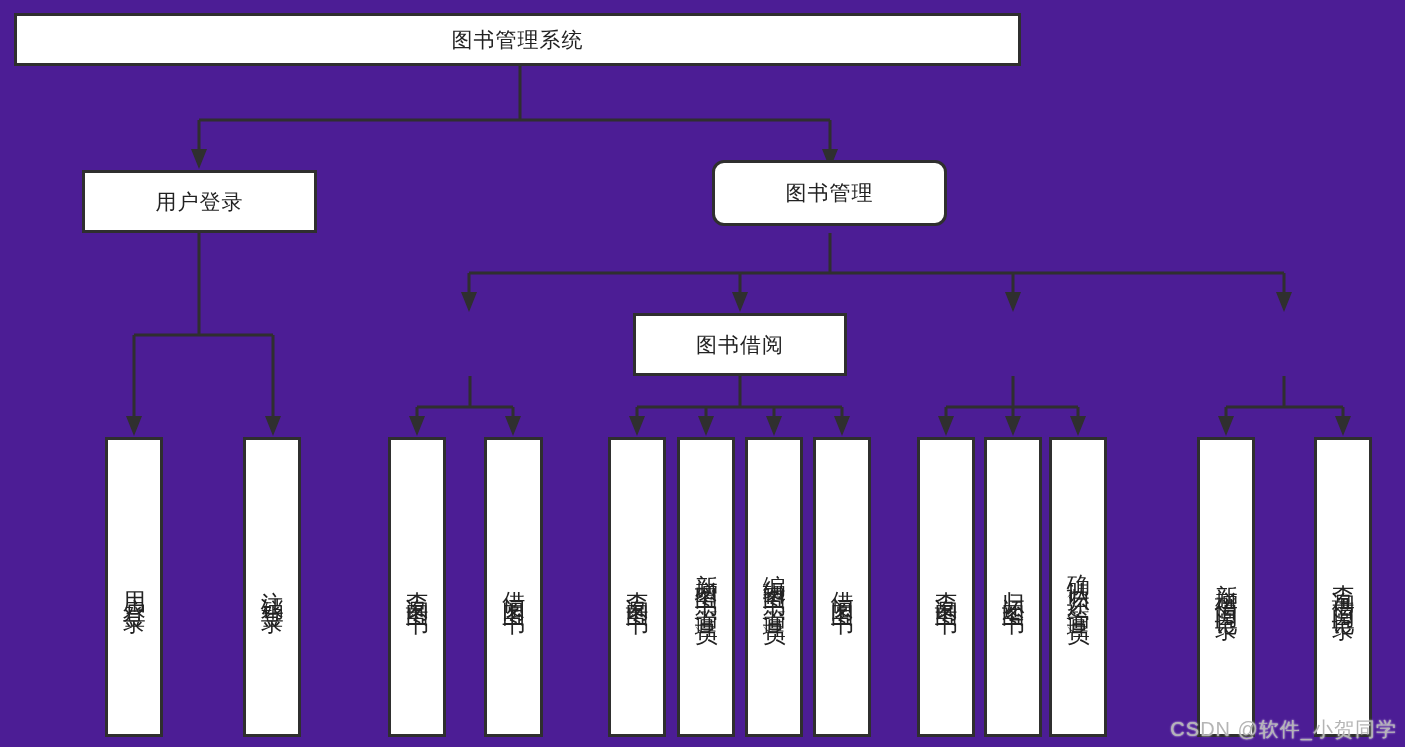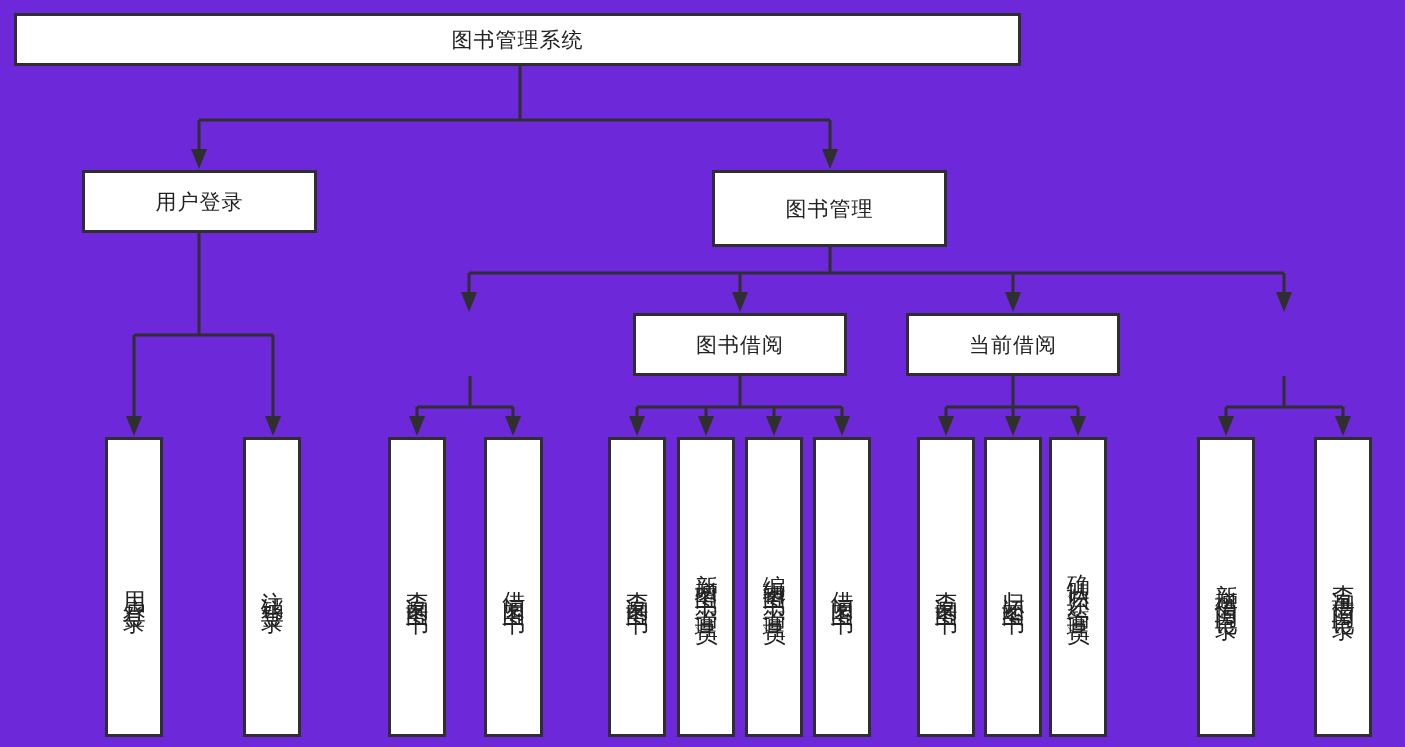--- a/index.html
+++ b/index.html
@@ -1,20 +1,20 @@
 <!DOCTYPE html>
 <html><head>
 <meta charset="utf-8">
 <style>
   html, body { margin: 0; padding: 0; background: #ffffff; }
   #stage {
     position: relative;
     width: 1405px;
     height: 747px;
-    background: #6d28d9;
+    background: #4c1d95;
     overflow: hidden;
     font-family: "Liberation Sans", sans-serif;
   }
   #connectors {
     position: absolute;
     left: 0; top: 0;
     width: 1405px; height: 747px;
   }
   .node {
     position: absolute;
@@ -83,37 +83,37 @@
       <polygon points="1005,416 1021,416 1013,436"></polygon>
       <polygon points="1070,416 1086,416 1078,436"></polygon>
       <polygon points="1218,416 1234,416 1226,436"></polygon>
       <polygon points="1335,416 1351,416 1343,436"></polygon>
     </g>
   </svg>
 
   <div class="node root" style="left:14px; top:13px; width:1007px; height:53px;">图书管理系统</div>
 
   <div class="node" style="left:82px; top:170px; width:235px; height:63px;">用户登录</div>
-  <div class="node" style="left:712px; top:170px; width:235px; height:77px;">图书管理</div>
+  <div class="node" style="left:712px; top:160px; width:235px; height:66px;border-radius:12px;">图书管理</div>
 
   <div class="node" style="left:633px; top:313px; width:214px; height:63px;font-family:Liberation Mono, monospace;">图书借阅</div>
-  <div class="node" style="left:906px; top:313px; width:214px; height:63px;">当前借阅</div>
 
   <div class="node leaf" style="left:105px; top:437px; width:58px; height:300px;">用户登录</div>
   <div class="node leaf" style="left:243px; top:437px; width:58px; height:300px;">注销登录</div>
 
   <div class="node leaf" style="left:388px; top:437px; width:58px; height:300px;">查询图书</div>
   <div class="node leaf" style="left:484px; top:437px; width:59px; height:300px;">借阅图书</div>
 
   <div class="node leaf" style="left:608px; top:437px; width:58px; height:300px;">查询图书</div>
   <div class="node leaf" style="left:677px; top:437px; width:58px; height:300px;">新增图书（管理员）</div>
   <div class="node leaf" style="left:745px; top:437px; width:58px; height:300px;">编辑图书（管理员）</div>
   <div class="node leaf" style="left:813px; top:437px; width:58px; height:300px;">借阅图书</div>
 
   <div class="node leaf" style="left:917px; top:437px; width:58px; height:300px;">查询图书</div>
   <div class="node leaf" style="left:984px; top:437px; width:58px; height:300px;">归还图书</div>
   <div class="node leaf" style="left:1049px; top:437px; width:58px; height:300px;">确认归还（管理员）</div>
 
   <div class="node leaf" style="left:1197px; top:437px; width:58px; height:300px;">新增借阅记录</div>
   <div class="node leaf" style="left:1314px; top:437px; width:58px; height:300px;">查询借阅记录</div>
 
+  <div id="watermark">CSDN @软件_小贺同学</div>
 
 </div>
 
 </body></html>

